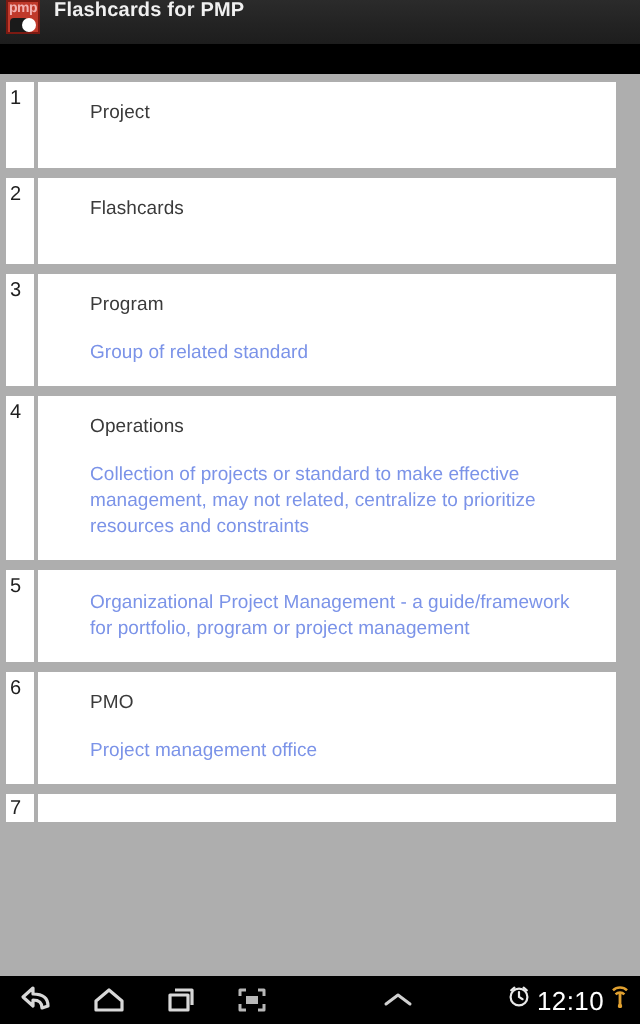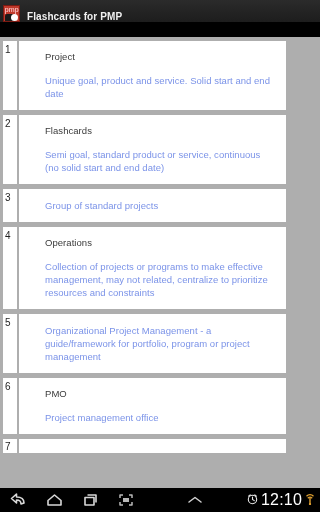--- a/index.html
+++ b/index.html
@@ -21,21 +21,21 @@
   }
 
   
   .titlebar {
     position: absolute;
     top: 0; left: 0;
     width: 320px;
     height: 22px;
     background: linear-gradient(to bottom, #2b2b2b 0%, #232323 55%, #1d1d1d 100%);
     display: flex;
-    align-items: flex-end;
+    align-items: flex-start;
     padding-left: 3px;
     z-index: 10;
   }
 
   .app-icon {
     position: relative;
     width: 17px;
     height: 17px;
     background: #c0392b;
     border: 1px solid #7b1a12;
@@ -109,21 +109,21 @@
     width: 14px;
     background: #ffffff;
     color: #1f1f1f;
     font-size: 10px;
     padding: 3px 0 0 2px;
     line-height: 11px;
   }
 
   .card {
     flex: 0 0 auto;
-    width: 267px;
+    width: 289px;
     margin-left: 2px;
     background: #ffffff;
     padding: 10px 11px 10px 26px;
   }
 
   .term {
     font-size: 9.5px;
     color: #3a3a3a;
     line-height: 12px;
     margin-bottom: 11px;
@@ -164,21 +164,21 @@
   .nav-spacer { flex: 1 1 auto; }
 
   .status-area {
     display: flex;
     align-items: center;
     gap: 3px;
     padding-right: 5px;
   }
   .status-time {
     color: #ffffff;
-    font-size: 16px;
+    font-size: 13px;
     letter-spacing: 0.2px;
   }
   .status-icon { display: block; }
 </style>
 </head>
 <body>
 
 <div id="app">
 
   <div class="titlebar">
@@ -191,44 +191,43 @@
   </div>
 
   <div class="black-strip"></div>
 
   <div class="list">
 
     <div class="row">
       <div class="num-col">1</div>
       <div class="card">
         <div class="term">Project</div>
-        <div class="definition">Unique goal, product and service. Solid start and end date</div>
       </div>
     </div>
 
     <div class="row">
       <div class="num-col">2</div>
       <div class="card">
         <div class="term">Flashcards</div>
-        <div class="definition">Semi goal, standard product or service, continuous (no solid start and end date)</div>
       </div>
     </div>
 
     <div class="row">
       <div class="num-col">3</div>
       <div class="card">
-        <div class="definition">Group of standard projects</div>
+        <div class="term">Program</div>
+        <div class="definition">Group of related standard</div>
       </div>
     </div>
 
     <div class="row">
       <div class="num-col">4</div>
       <div class="card">
         <div class="term">Operations</div>
-        <div class="definition">Collection of projects or programs to make effective management, may not related, centralize to prioritize resources and constraints</div>
+        <div class="definition">Collection of projects or standard to make effective management, may not related, centralize to prioritize resources and constraints</div>
       </div>
     </div>
 
     <div class="row">
       <div class="num-col">5</div>
       <div class="card">
         <div class="definition">Organizational Project Management - a guide/framework for portfolio, program or project management</div>
       </div>
     </div>
 

